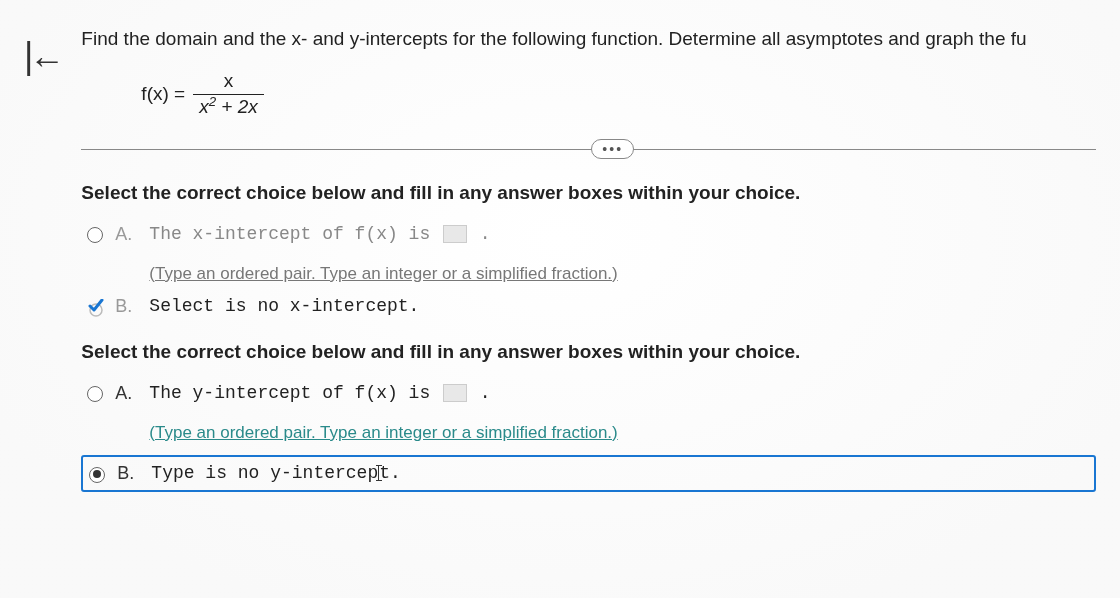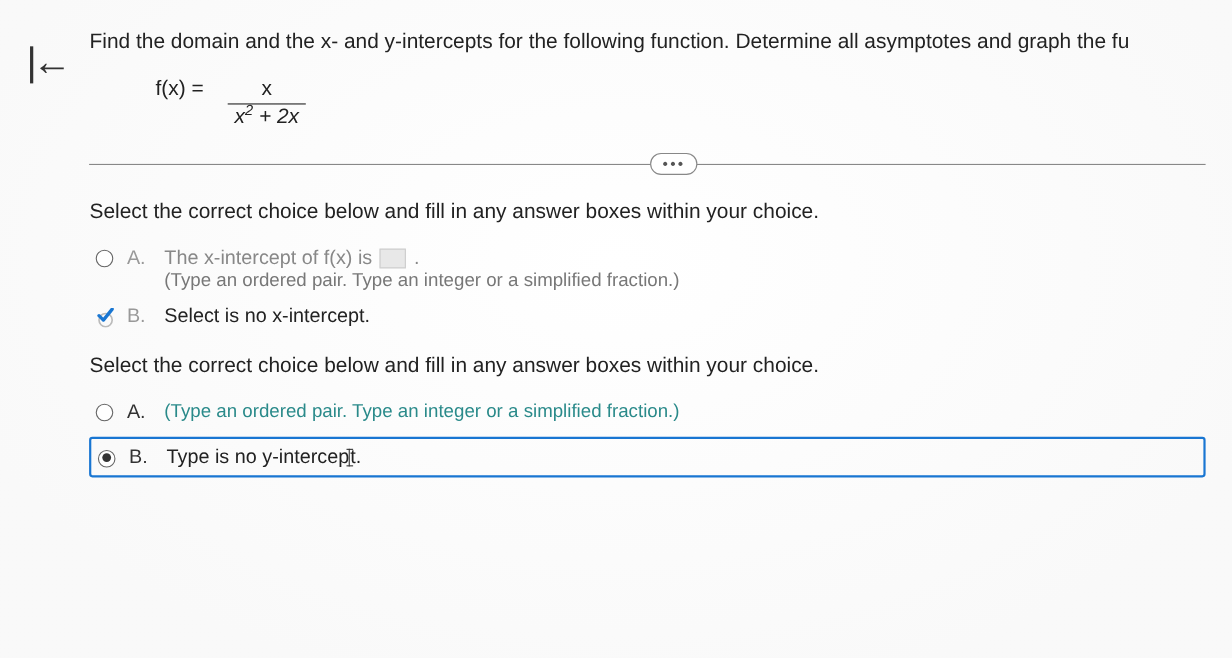--- a/index.html
+++ b/index.html
@@ -41,21 +41,22 @@
       font-size: 19px;
       color: #222;
       margin-bottom: 20px;
       white-space: nowrap;
     }
     .formula-block {
       margin: 18px 0 30px 60px;
       font-size: 19px;
       color: #222;
       display: flex;
-      gap: 22px;
+      align-items: center;
+      gap: 8px;
     }
     .fraction {
       display: inline-flex;
       flex-direction: column;
       align-items: center;
       vertical-align: middle;
       line-height: 1.2;
     }
     .frac-num { padding: 0 6px 1px 6px; }
     .frac-line { width: 100%; border-top: 1.5px solid #222; }
@@ -80,20 +81,21 @@
       font-size: 14px;
       letter-spacing: 2px;
       color: #555;
       line-height: 18px;
       cursor: pointer;
     }
     .section-label {
       font-size: 19px;
       color: #222;
       margin-bottom: 20px;
+      font-weight: bold;
     }
     .choice {
       display: flex;
       align-items: flex-start;
       gap: 12px;
       margin-bottom: 12px;
       padding-left: 6px;
     }
     .radio {
       width: 16px;
@@ -123,26 +125,28 @@
     .checkmark-radio svg { display: block; }
     .choice-letter {
       font-size: 18px;
       color: #999;
       min-width: 22px;
     }
     .choice-letter.dark { color: #333; }
     .choice-body {
       font-size: 18px;
       color: #222;
+      font-family: Liberation Mono, monospace;
     }
     .choice-body.faded { color: #888; }
     .hint {
       font-size: 17px;
       color: #777;
-      margin-top: 0;
+      margin-top: 20px;
+      text-decoration: underline;
     }
     .hint.teal { color: #2a8a8a; }
     .answer-box {
       display: inline-block;
       width: 24px;
       height: 18px;
       background: #e8e8e8;
       border: 1px solid #ccc;
       vertical-align: middle;
       margin: 0 2px;
@@ -219,20 +223,23 @@
         <span class="choice-letter">B.</span>
         <div class="choice-body">Select is no x-intercept.</div>
       </div>
 
       <div class="section-label" style="margin-top:24px">Select the correct choice below and fill in any answer boxes within your choice.</div>
 
       <div class="choice">
         <span class="radio"></span>
         <span class="choice-letter dark">A.</span>
         <div>
+          <div class="choice-body">
+            <span>The y-intercept of f(x) is </span><span class="answer-box"></span><span> .</span>
+          </div>
           <div class="hint teal">(Type an ordered pair. Type an integer or a simplified fraction.)</div>
         </div>
       </div>
 
       <div class="selected-box">
         <span class="radio checked"></span>
         <span class="choice-letter dark">B.</span>
         <div class="choice-body">
           <span>Type is no y-interce</span><span>p</span><span class="cursor-mark"></span><span>t.</span>
         </div>

